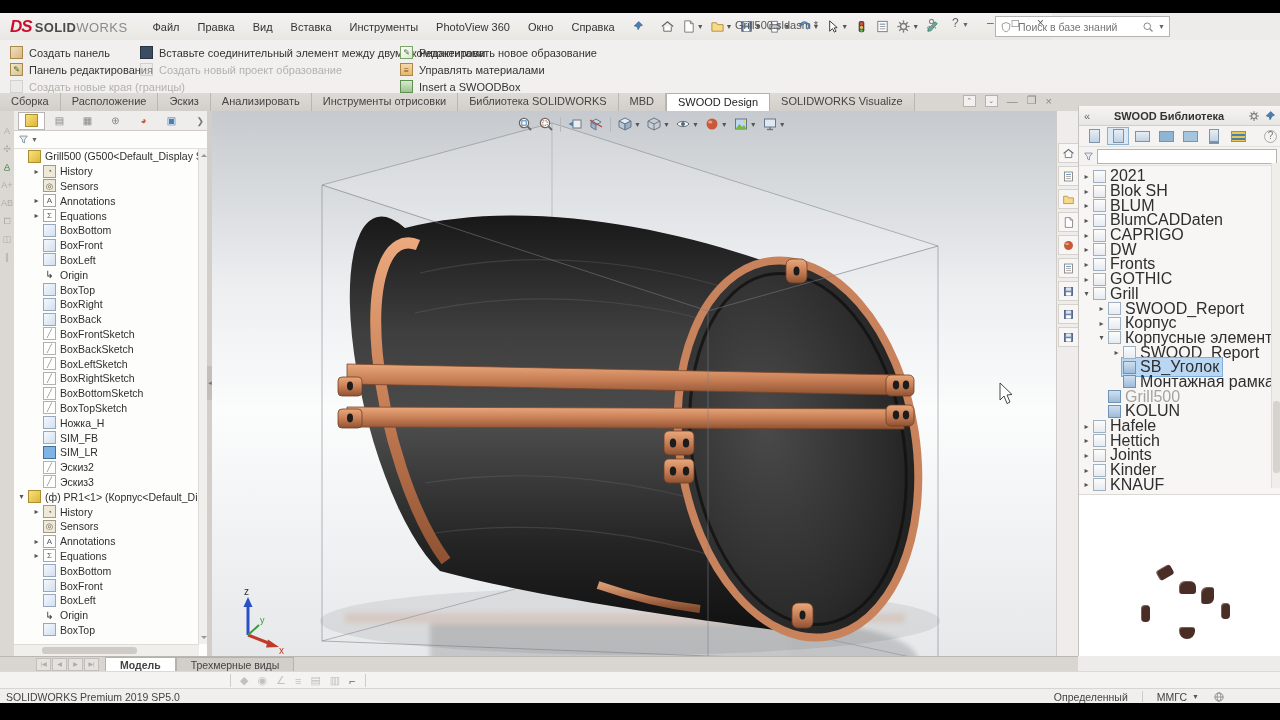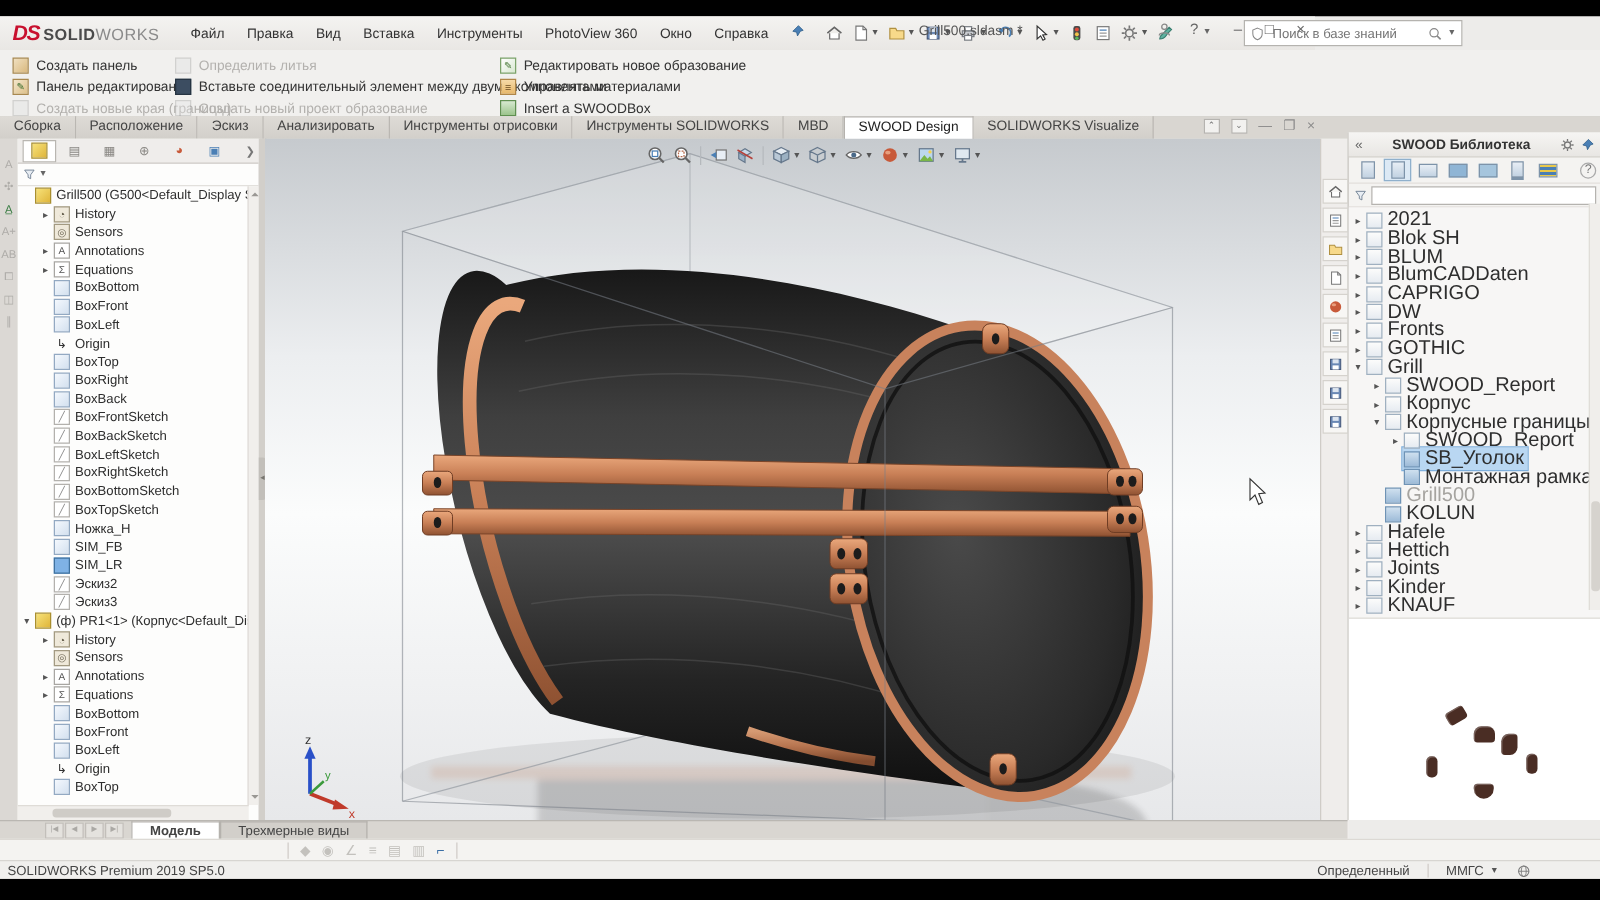--- a/index.html
+++ b/index.html
@@ -415,24 +415,20 @@
           <span class="ti" data-icon="editpanel"></span>
           <span class="rlabel">Панель редактирования</span>
         </div>
         <div class="rrow disabled">
           <span class="ti" data-icon="edges"></span>
           <span class="rlabel">Создать новые края (границы)</span>
         </div>
       </div>
     <div class="rgroup" style="left:140px">
 
-    <div class="rrow disabled">
-          <span class="ti" data-icon="cast"></span>
-          <span class="rlabel">Определить литья</span>
-        </div>
         <div class="rrow">
           <span class="ti" data-icon="connector"></span>
           <span class="rlabel">Вставьте соединительный элемент между двумя компонентами</span>
         </div>
         <div class="rrow disabled">
           <span class="ti" data-icon="project"></span>
           <span class="rlabel">Создать новый проект образование</span>
         </div>
       </div>
     <div class="rgroup" style="left:400px">
@@ -453,21 +449,21 @@
   </div>
 
   <div class="tabrow">
     <div class="ctabs">
 
     <div class="ctab">Сборка</div>
         <div class="ctab">Расположение</div>
         <div class="ctab">Эскиз</div>
         <div class="ctab">Анализировать</div>
         <div class="ctab">Инструменты отрисовки</div>
-        <div class="ctab">Инструменты SOLIDWORKS</div>
+        <div class="ctab">Библиотека SOLIDWORKS</div>
         <div class="ctab">MBD</div>
         <div class="ctab active">SWOOD Design</div>
         <div class="ctab">SOLIDWORKS Visualize</div>
       </div>
     <div class="vp-ctrls">
       <span class="box">⌃</span>
       <span class="box">⌄</span>
       <span>—</span>
       <span>❐</span>
       <span>×</span>
@@ -1091,21 +1087,21 @@
             <span class="arrow">▸</span>
             <span class="hl">
               <span class="ti" data-icon="folder"></span>
             <span class="tlabel">Корпус</span>
             </span>
           </div>
           <div class="trow" style="padding-left: 17px;">
             <span class="arrow">▾</span>
             <span class="hl">
               <span class="ti" data-icon="folder"></span>
-            <span class="tlabel">Корпусные границы</span>
+            <span class="tlabel">Корпусные элемент</span>
             </span>
           </div>
           <div class="trow" style="padding-left: 32px;">
             <span class="arrow">▸</span>
             <span class="hl">
               <span class="ti" data-icon="folder"></span>
             <span class="tlabel">SWOOD_Report</span>
             </span>
           </div>
           <div class="trow selected" style="padding-left: 32px;">

